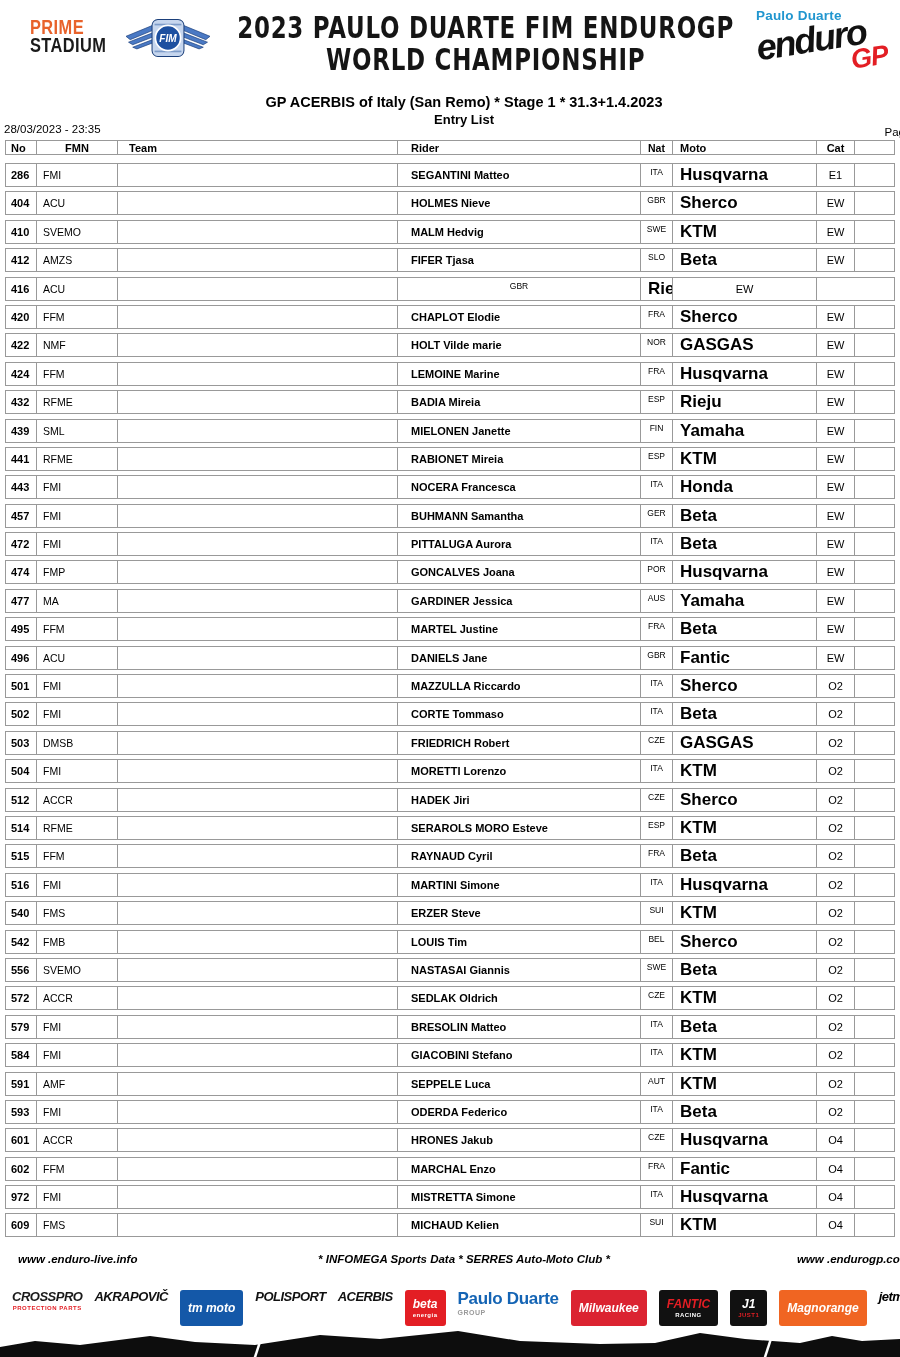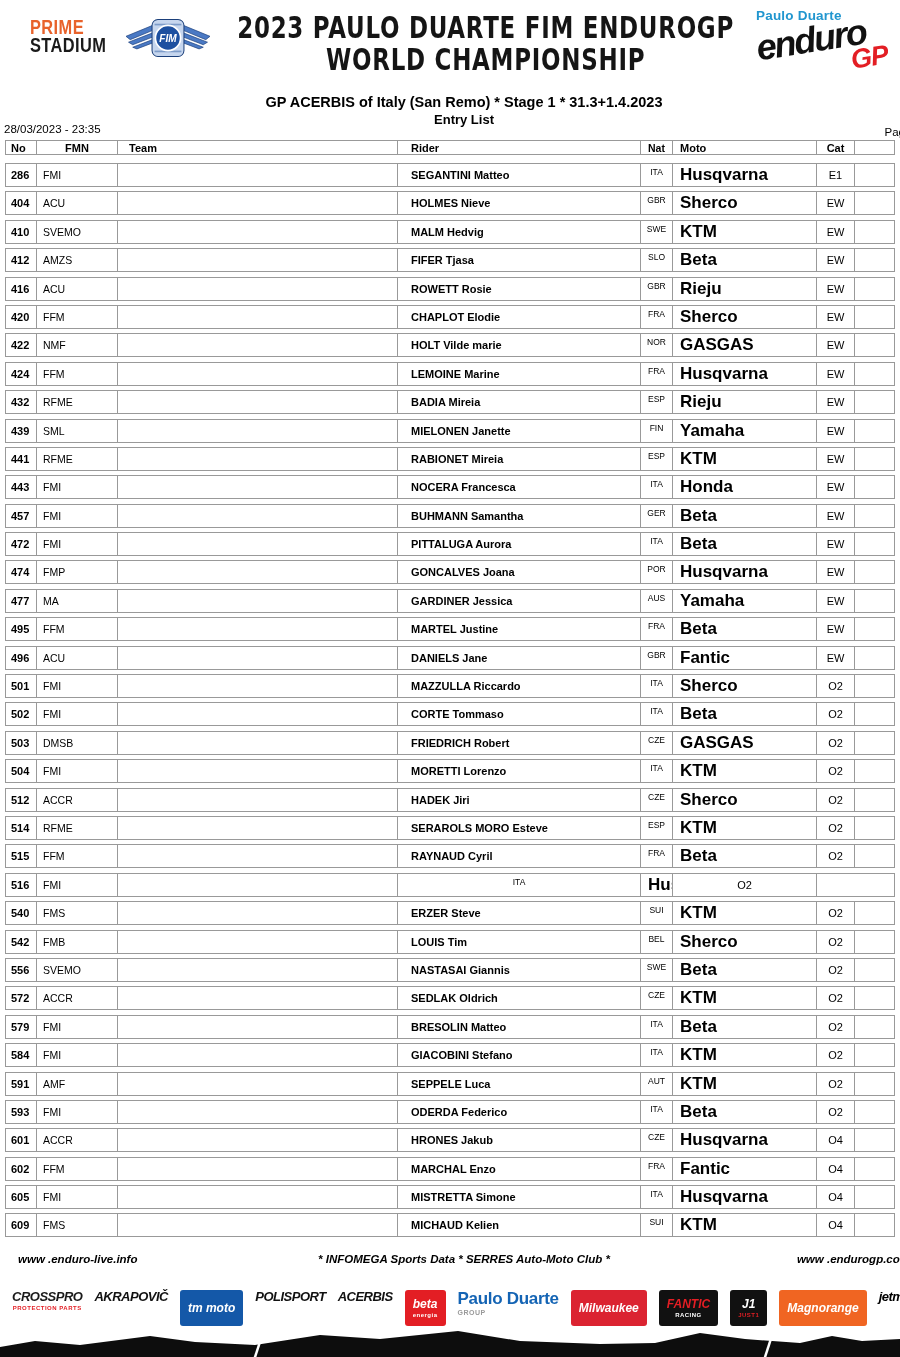--- a/index.html
+++ b/index.html
@@ -187,21 +187,20 @@
       <div class="c-nat">SLO</div>
       <div class="c-moto">Beta</div>
       <div class="c-cat">EW</div>
       <div class="c-extra"></div>
     </div>
 
     <div class="grid-row trow">
       <div class="c-no">416</div>
       <div class="c-fmn">ACU</div>
       <div class="c-team"></div>
-      <div class="c-rider">ROWETT Rosie</div>
       <div class="c-nat">GBR</div>
       <div class="c-moto">Rieju</div>
       <div class="c-cat">EW</div>
       <div class="c-extra"></div>
     </div>
 
     <div class="grid-row trow">
       <div class="c-no">420</div>
       <div class="c-fmn">FFM</div>
       <div class="c-team"></div>
@@ -418,20 +417,21 @@
       <div class="c-nat">FRA</div>
       <div class="c-moto">Beta</div>
       <div class="c-cat">O2</div>
       <div class="c-extra"></div>
     </div>
 
     <div class="grid-row trow">
       <div class="c-no">516</div>
       <div class="c-fmn">FMI</div>
       <div class="c-team"></div>
+      <div class="c-rider">MARTINI Simone</div>
       <div class="c-nat">ITA</div>
       <div class="c-moto">Husqvarna</div>
       <div class="c-cat">O2</div>
       <div class="c-extra"></div>
     </div>
 
     <div class="grid-row trow">
       <div class="c-no">540</div>
       <div class="c-fmn">FMS</div>
       <div class="c-team"></div>
@@ -535,21 +535,21 @@
       <div class="c-fmn">FFM</div>
       <div class="c-team"></div>
       <div class="c-rider">MARCHAL Enzo</div>
       <div class="c-nat">FRA</div>
       <div class="c-moto">Fantic</div>
       <div class="c-cat">O4</div>
       <div class="c-extra"></div>
     </div>
 
     <div class="grid-row trow">
-      <div class="c-no">605</div>
+      <div class="c-no">972</div>
       <div class="c-fmn">FMI</div>
       <div class="c-team"></div>
       <div class="c-rider">MISTRETTA Simone</div>
       <div class="c-nat">ITA</div>
       <div class="c-moto">Husqvarna</div>
       <div class="c-cat">O4</div>
       <div class="c-extra"></div>
     </div>
 
     <div class="grid-row trow">

